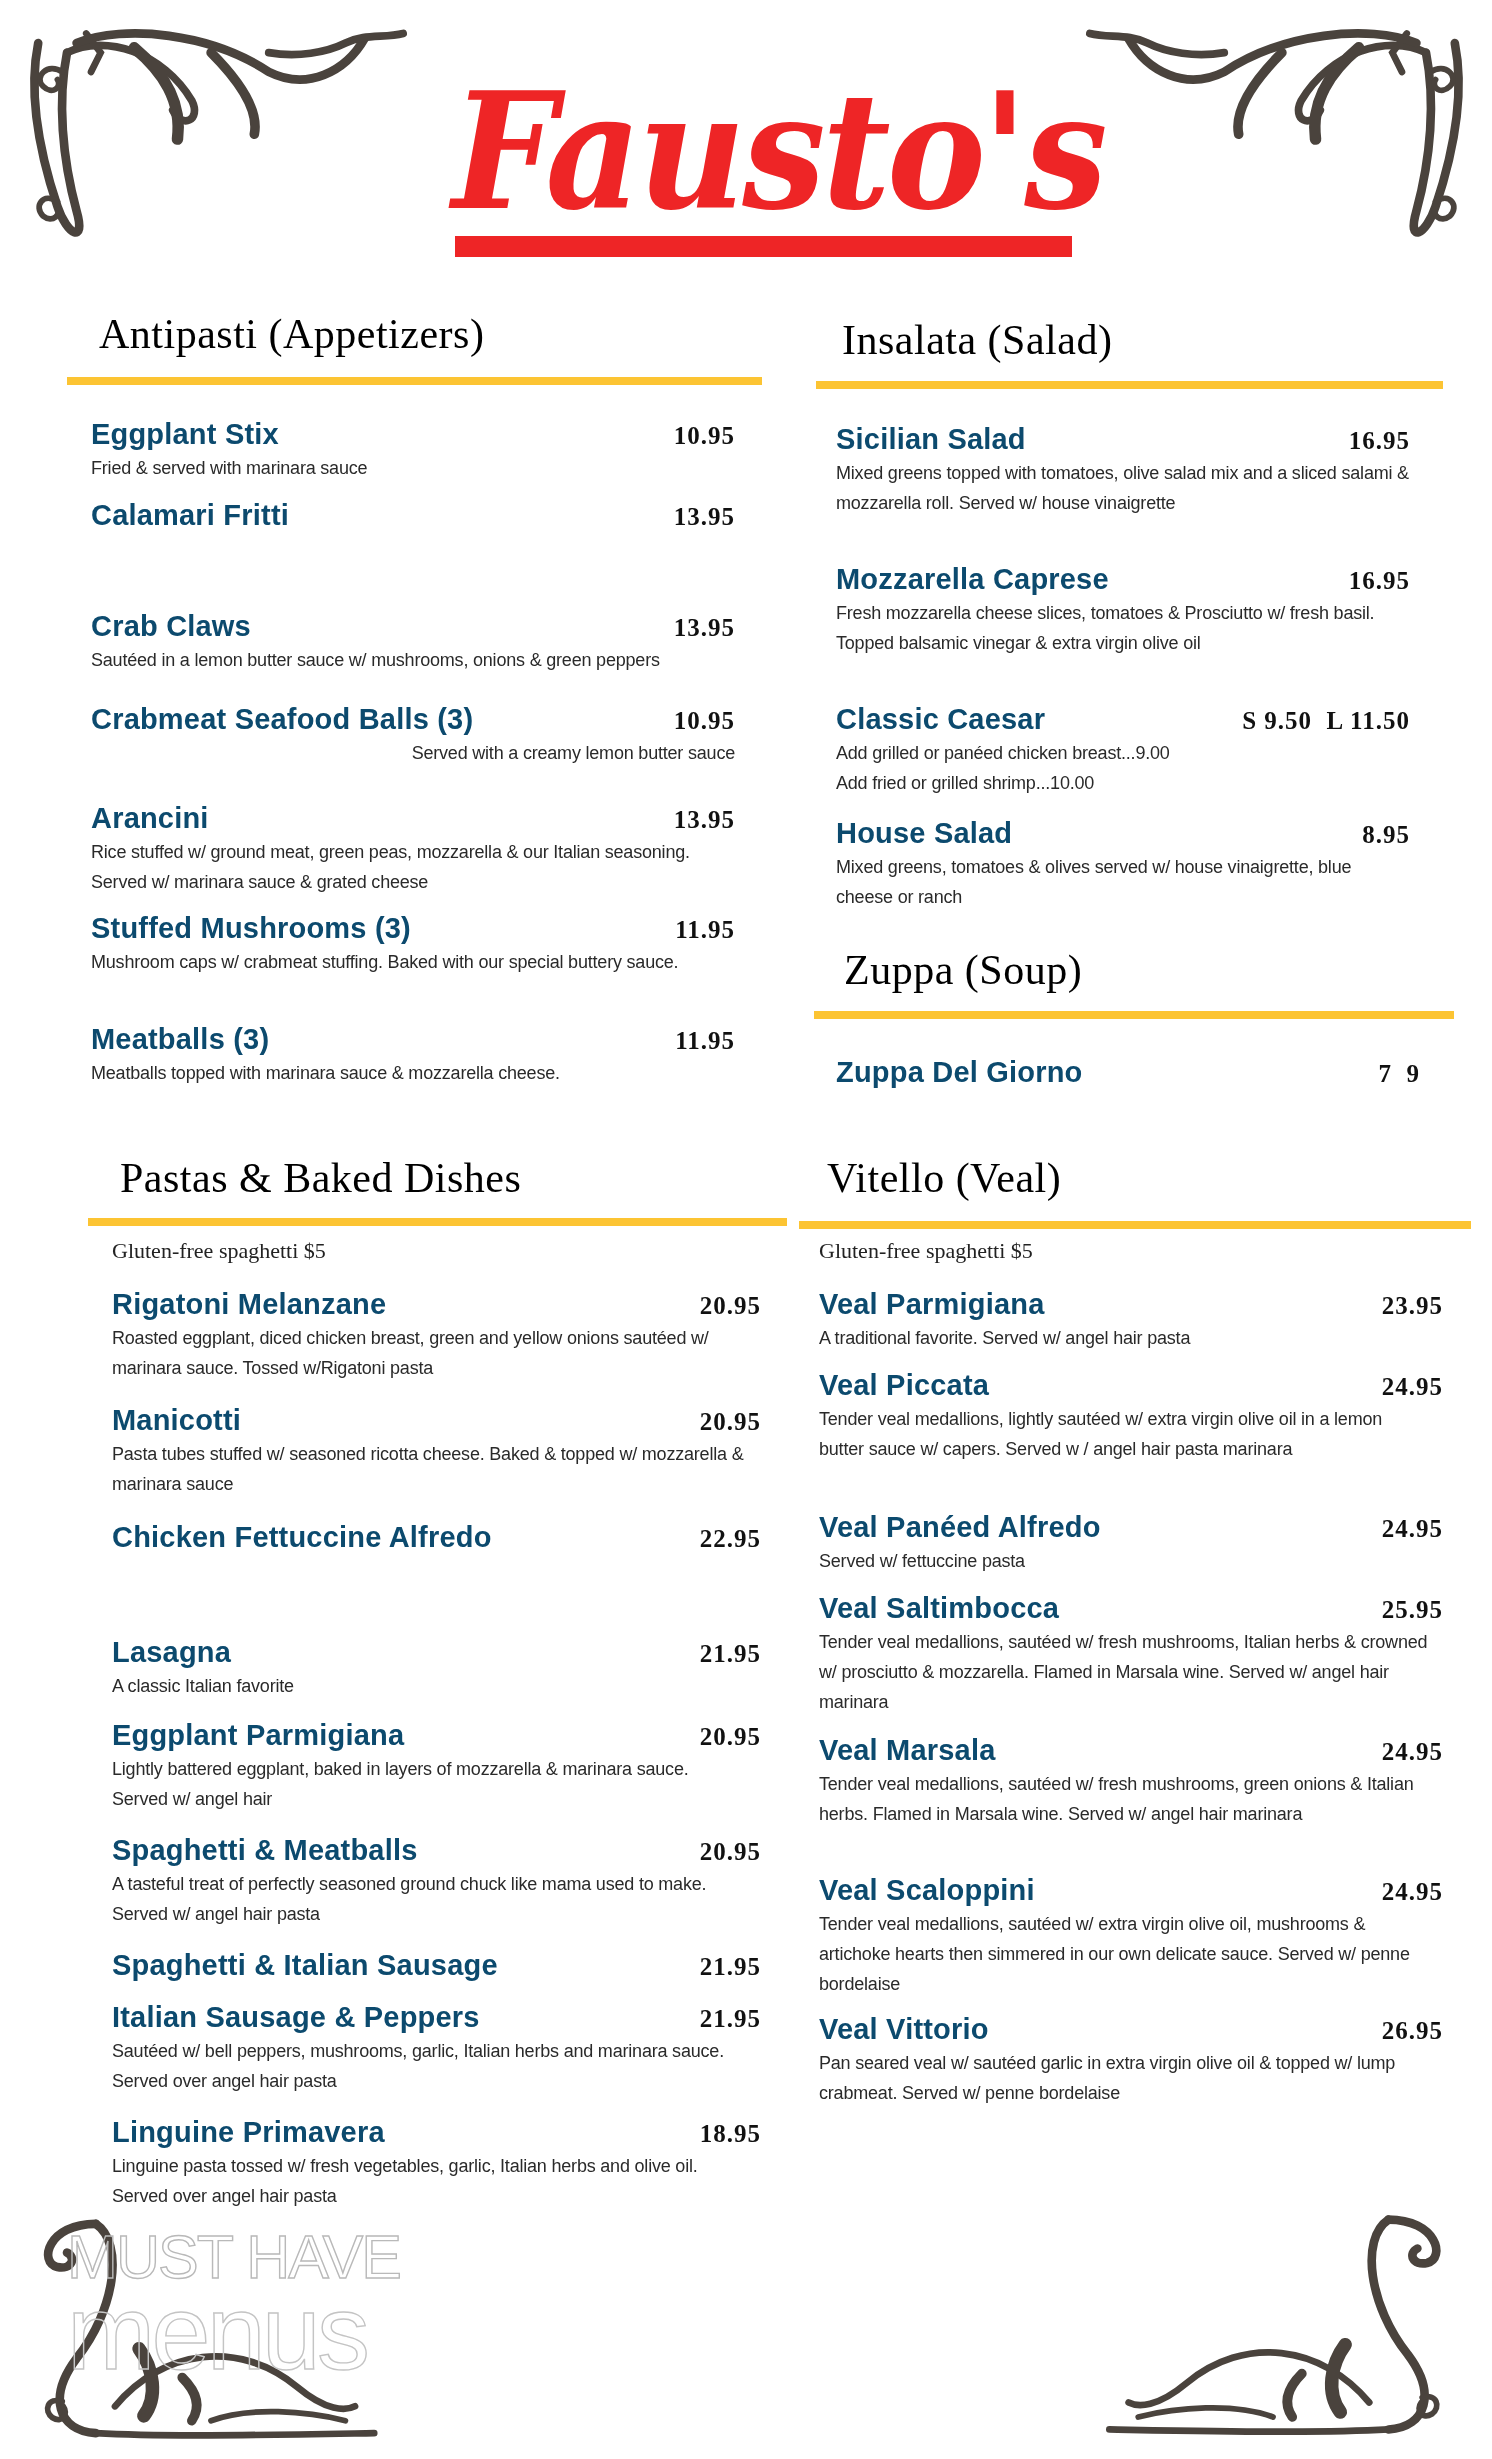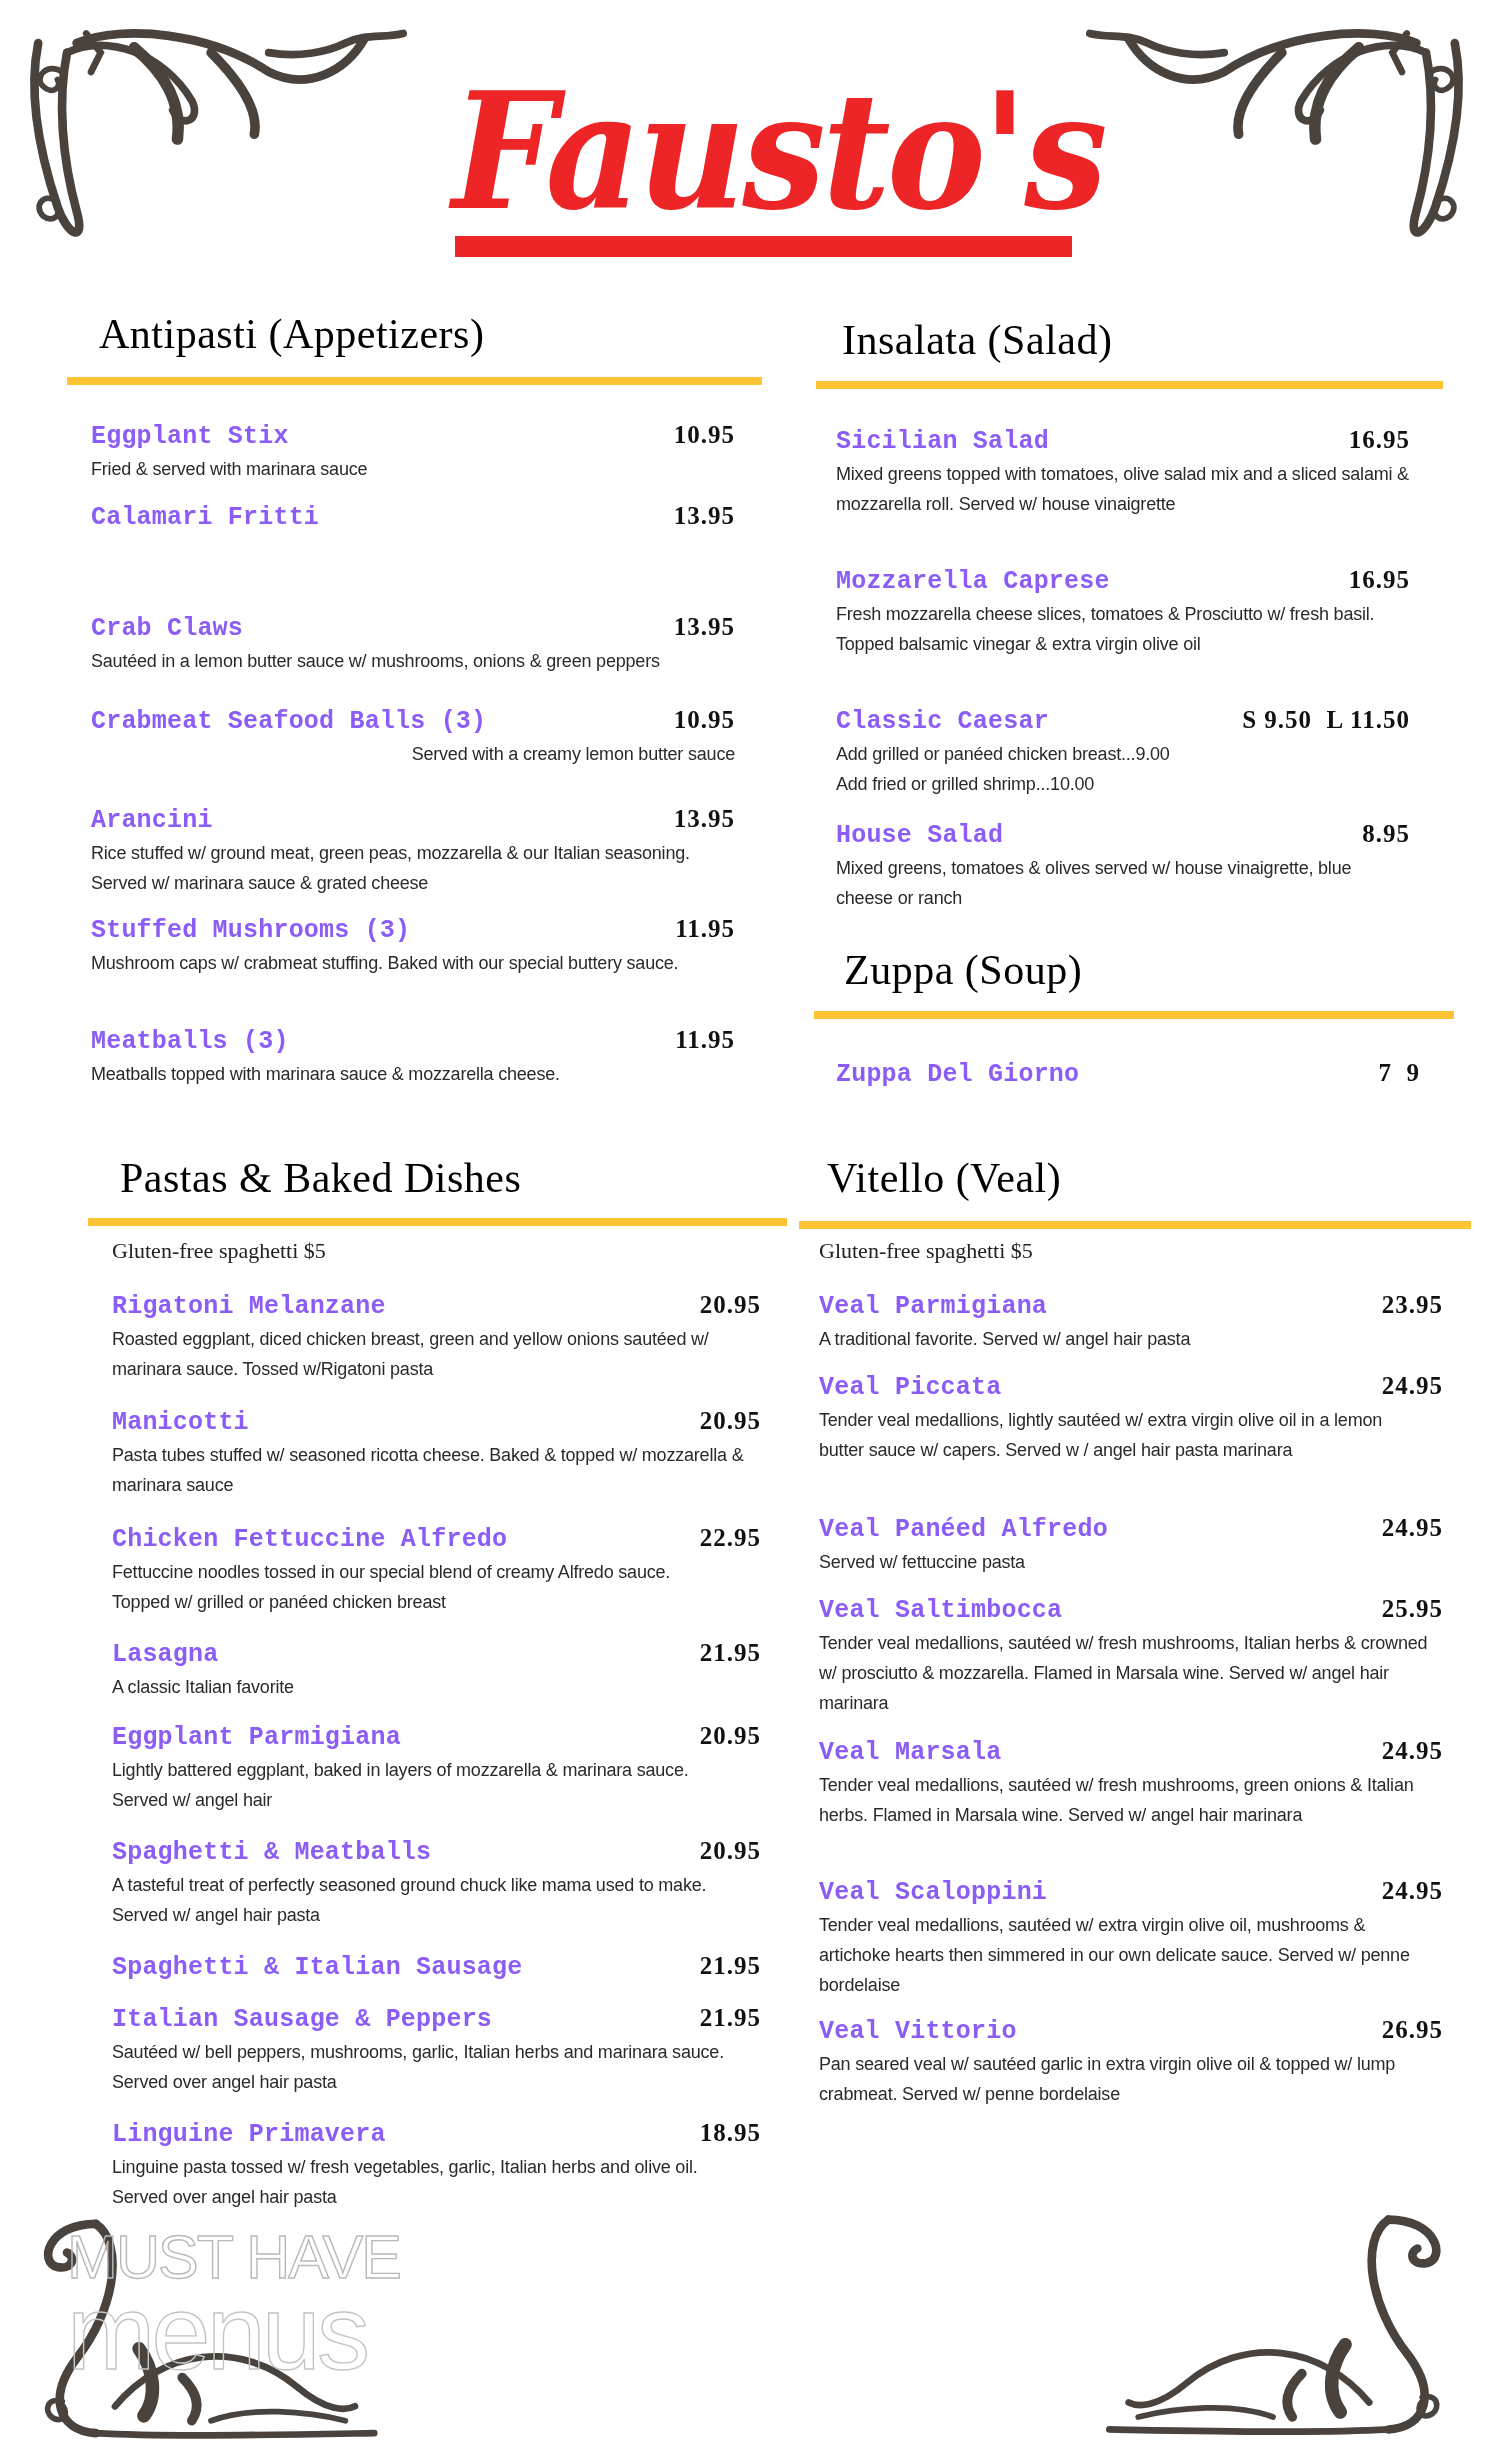--- a/index.html
+++ b/index.html
@@ -15,21 +15,21 @@
   }
   #brand-underline { left:455px; top:236px; width:617px; height:21px; }
 
   
   .section-title { font-family:"Liberation Serif", serif; font-size:42px; line-height:50px; color:#000000; letter-spacing:0.5px;margin-left:8px; }
   .rule { height:7.7px; background:#fcc433; }
 
   
   .item { position:absolute; }
   .item-row { display:flex; justify-content:space-between; align-items:baseline; }
-  .item-name { font-family:Liberation Mono, monospace; font-size:25px; line-height:31px; color:#8b5cf6; font-weight:bold; letter-spacing:0.2px; }
+  .item-name { font-family:Liberation Sans, sans-serif; font-size:29px; line-height:31px; color:#0c4a6e; font-weight:bold; letter-spacing:0.2px; }
   .item-price { font-family:"Liberation Serif", serif; font-size:25px; line-height:31px; color:#111; font-weight:bold; letter-spacing:1px; }
   .item-desc { font-family:"Liberation Sans", sans-serif; font-size:18px; line-height:30px; color:#2a2a2a; margin-top:1.9px; letter-spacing:-0.2px; }
   .note { font-family:"Liberation Serif", serif; font-size:22px; line-height:27px; color:#222; }
 
   
   .ornament { position:absolute; }
   .ornament svg { width:100%; height:100%; display:block; }
 
   
   #watermark { left:67px; top:2227px; width:403px; height:154px; }
@@ -203,21 +203,20 @@
       <span class="item-name">Manicotti</span>
       <span class="item-price">20.95</span>
     </div>
   <div class="item-desc" style="width:649px;">Pasta tubes stuffed w/ seasoned ricotta cheese. Baked &amp; topped w/ mozzarella &amp; marinara sauce</div>
 </div>
 <div class="item" style="left:112px;top:1522px;width:649px;">
   <div class="item-row">
       <span class="item-name">Chicken Fettuccine Alfredo</span>
       <span class="item-price">22.95</span>
     </div>
-  <div class="item-desc" style="width:615px;">Fettuccine noodles tossed in our special blend of creamy Alfredo sauce. Topped w/ grilled or panéed chicken breast</div>
 </div>
 <div class="item" style="left:112px;top:1637px;width:649px;">
   <div class="item-row">
       <span class="item-name">Lasagna</span>
       <span class="item-price">21.95</span>
     </div>
   <div class="item-desc">A classic Italian favorite</div>
 </div>
 <div class="item" style="left:112px;top:1720px;width:649px;">
   <div class="item-row">

